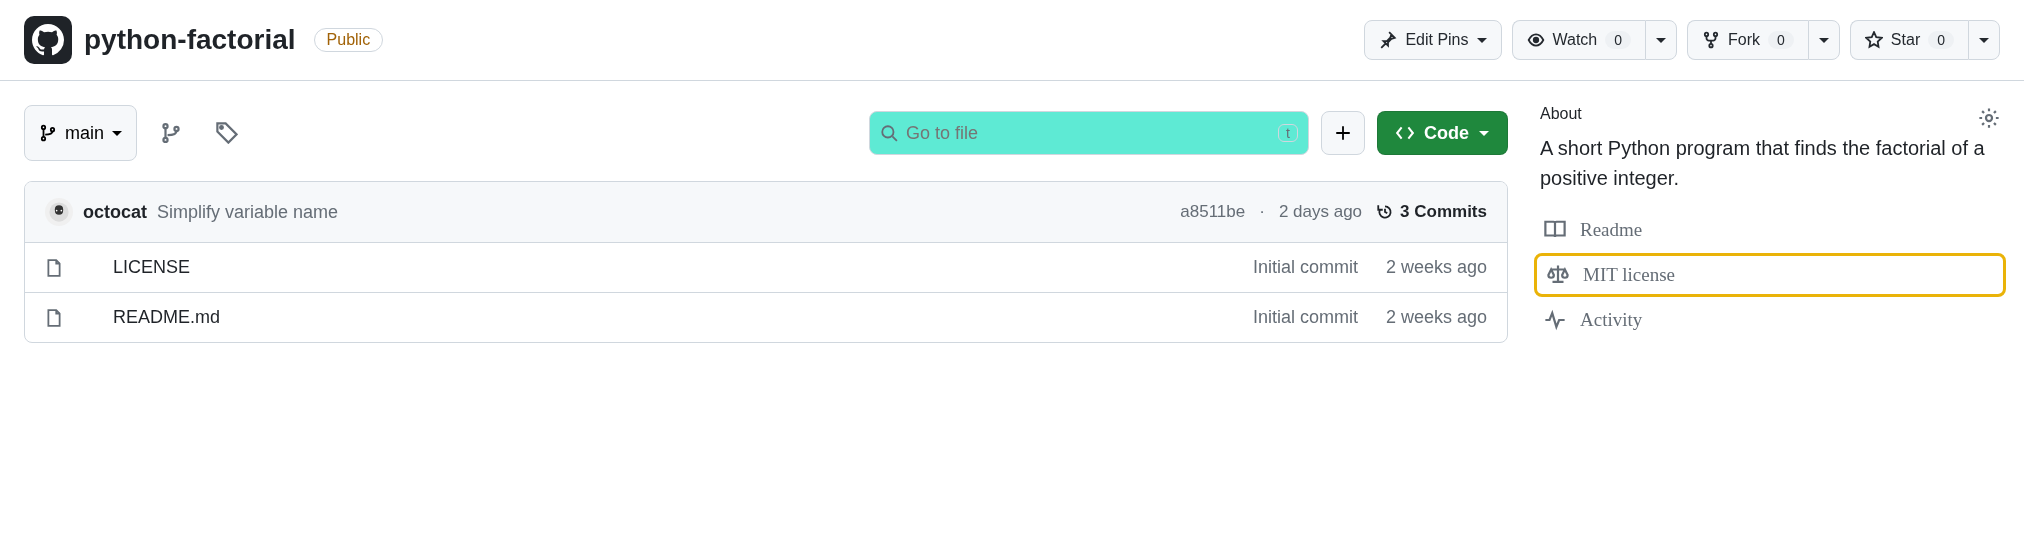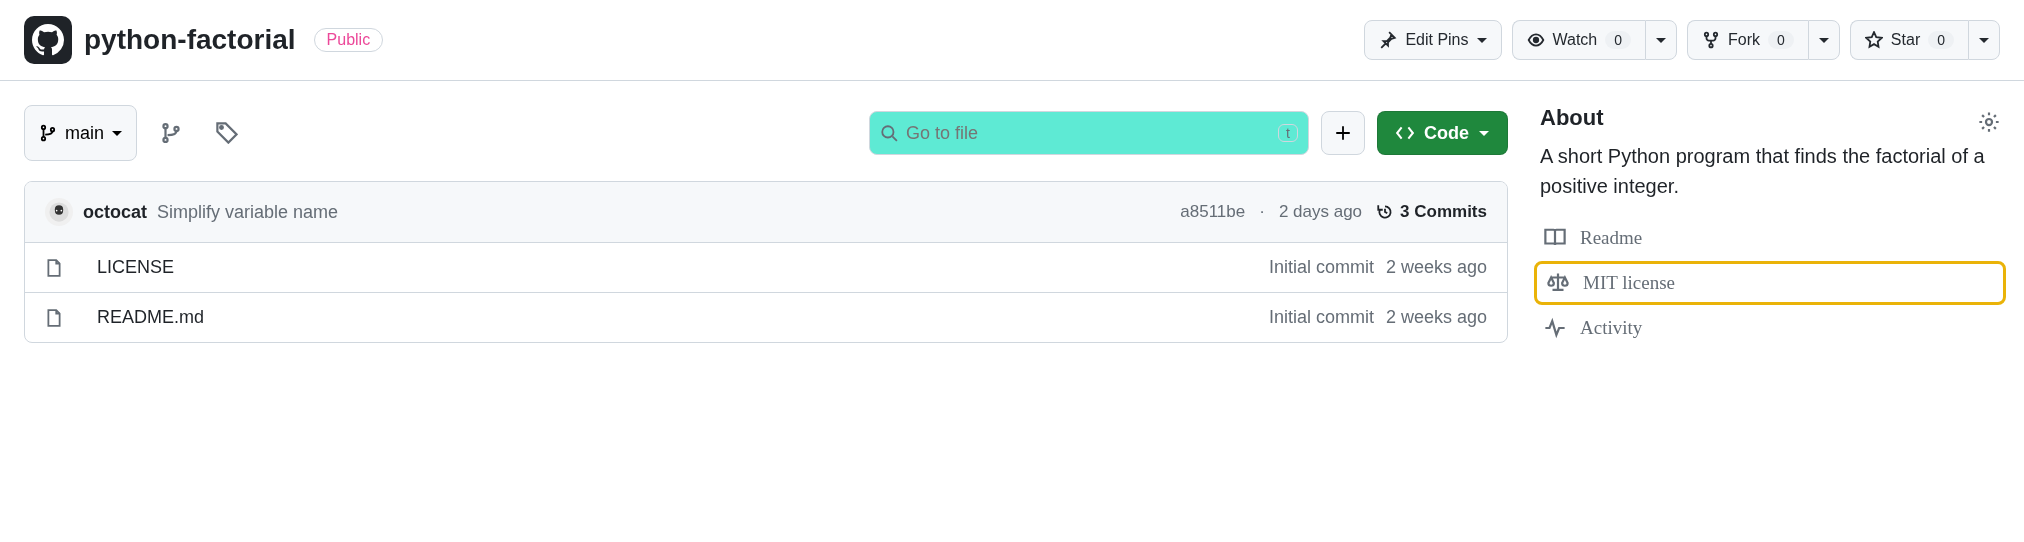--- a/index.html
+++ b/index.html
@@ -22,21 +22,21 @@
   border-radius: 10px;
   display: flex; align-items: center; justify-content: center;
 }
 .logo svg { width: 32px; height: 32px; fill: #fff; }
 .repo-title { font-size: 28px; font-weight: 600; }
 .visibility-badge {
   border: 1px solid #d0d7de;
   border-radius: 2em;
   padding: 2px 12px;
   font-size: 16px;
-  color: #ec4899;
+  color: #a16207;
   margin-left: 6px;
 }
 .spacer { flex: 1; }
 .btn-group { display: flex; gap: 10px; }
 .btn {
   display: inline-flex;
   align-items: center;
   gap: 8px;
   padding: 6px 14px;
   font-size: 16px;
@@ -117,29 +117,29 @@
 .commit-msg { color: #656d76; }
 .commit-meta { margin-left: auto; display: flex; align-items: center; gap: 14px; color: #656d76; font-size: 17px; }
 .commits-link { display: inline-flex; align-items: center; gap: 6px; color: #1f2328; font-weight: 600; }
 .file-row {
   display: grid;
   grid-template-columns: 40px 1fr 1fr auto;
   align-items: center;
   padding: 14px 20px;
   border-bottom: 1px solid #d0d7de;
   font-size: 18px;
-  gap: 12px;
+  gap: 28px;
 }
 .file-row:last-child { border-bottom: none; }
 .file-name { color: #1f2328; }
 .file-commit { color: #656d76; text-align: right; }
 .file-time { color: #656d76; text-align: right; white-space: nowrap; }
 .sidebar { width: 460px; }
 .sidebar-header { display:flex; align-items:center; }
-.sidebar h2 { font-size: 22px; font-weight: 700; margin-bottom: 10px; }
+.sidebar h2 { font-size: 16px; font-weight: 400; margin-bottom: 10px; }
 .gear-btn { margin-left:auto; background:none;border:none;cursor:pointer;color:#656d76; }
 .about-desc { font-size: 20px; line-height: 1.5; margin-bottom: 20px; }
 .sidebar-links { display:flex; flex-direction:column; gap: 6px; font-family: Liberation Serif, serif; }
 .sidebar-link {
   display: flex; align-items: center; gap: 14px;
   color: #656d76; font-size: 19px; padding: 6px 4px; cursor:pointer;
 }
 .sidebar-link svg { width: 22px; height: 22px; }
 .highlight-box {
   border: 3px solid #eab308;

